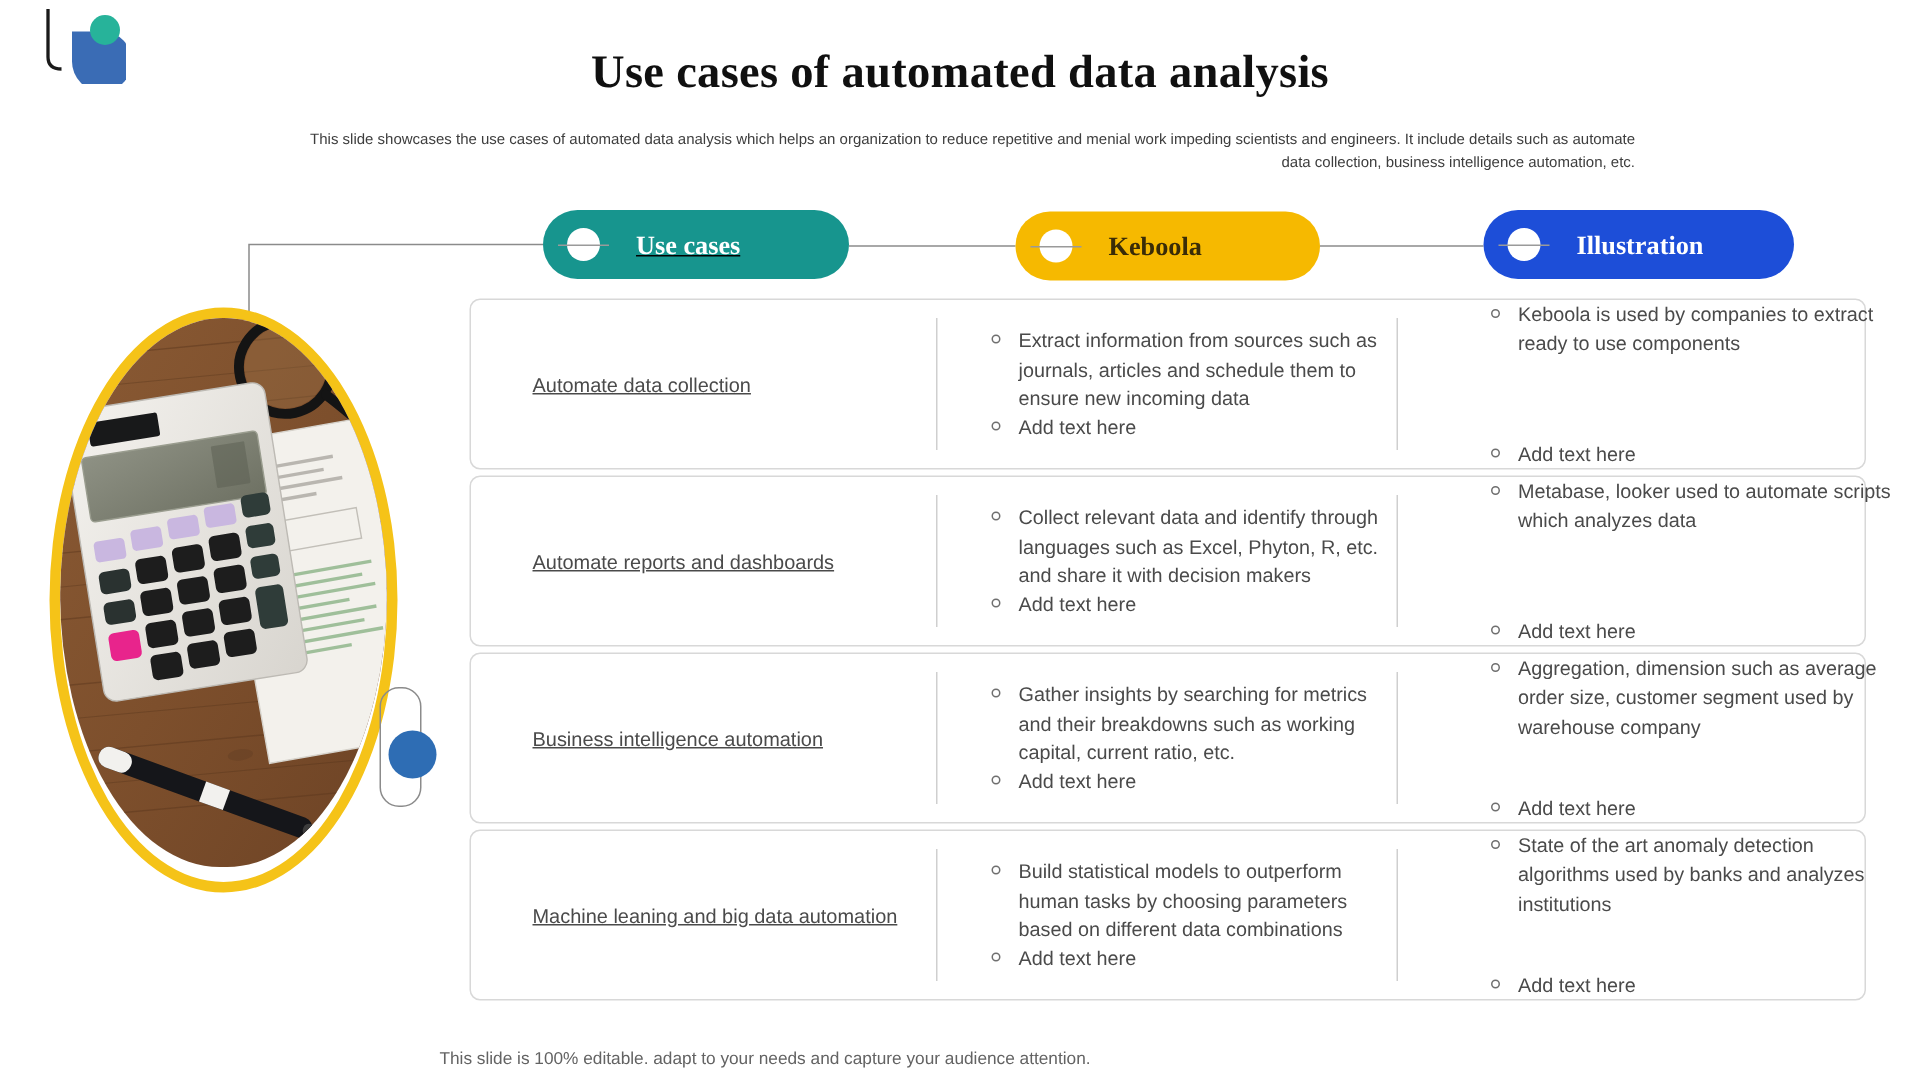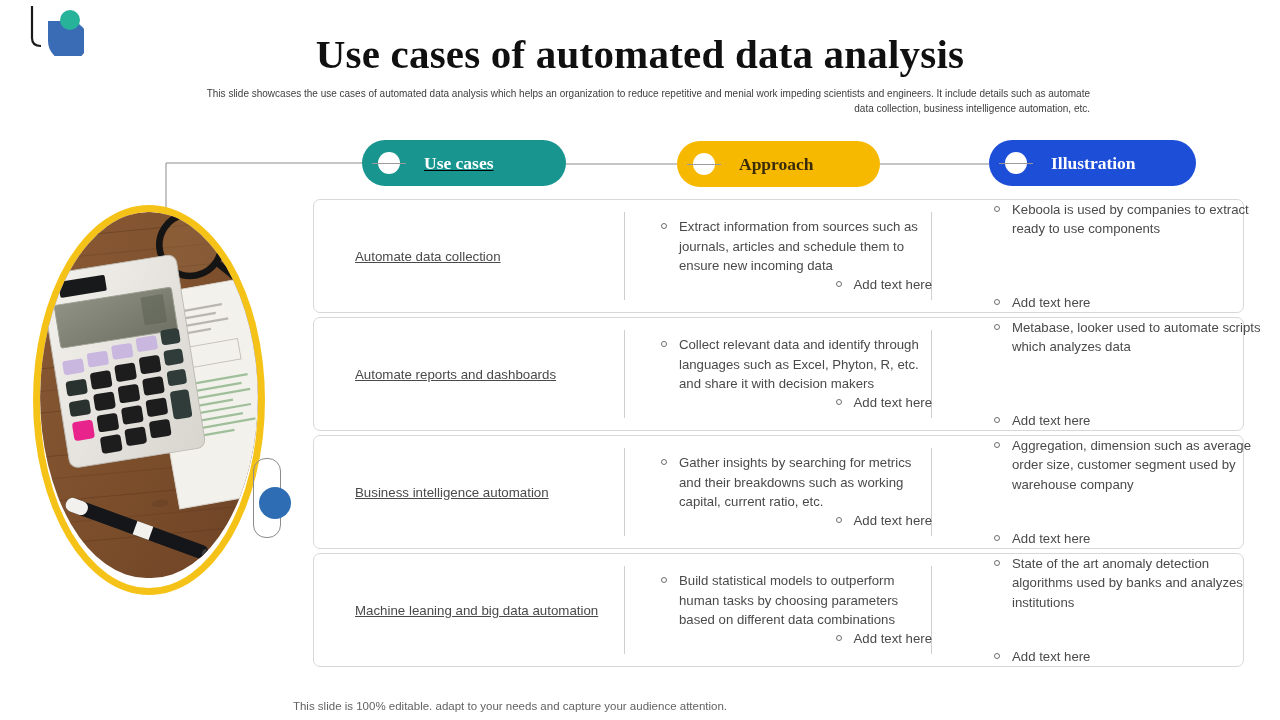--- a/index.html
+++ b/index.html
@@ -12,21 +12,21 @@
   }
 
   
   #logo{position:absolute;left:20px;top:4px;width:64px;height:52px;}
 
   
   #title{
     position:absolute;left:0;top:30px;width:1280px;
     text-align:center;
     font-family:"Liberation Serif", serif;
-    font-weight:bold;font-size:41px;color:#101010;
+    font-weight:bold;font-size:31px;color:#101010;
     letter-spacing:.2px;
   }
   #subtitle{
     position:absolute;left:190px;top:74px;width:900px;
     text-align:right;
     font-size:10px;color:#3d3d3d;line-height:15px;margin-top:12px;
   }
 
   
   #connectors{position:absolute;left:0;top:0;width:1280px;height:720px;pointer-events:none;}
@@ -95,21 +95,21 @@
   .vdiv{
     position:absolute;top:12px;bottom:12px;width:1px;background:#CFCFCF;
   }
   .vdiv.d1{left:310px;}
   .vdiv.d2{left:617px;}
 
   .col-bul{
     position:absolute;top:0;height:100%;
     display:flex;flex-direction:column;justify-content:center;
   }
-  .col-bul.b1{left:338px;width:280px;align-items:flex-end;}
+  .col-bul.b1{left:338px;width:280px;}
   .col-bul.b2{left:671px;width:280px;justify-content:space-between;}
 
   .bul{
     position:relative;padding-left:27px;
     font-size:13.2px;color:#4a4a4a;line-height:19.3px;
     margin:0;
   }
   .bul+.bul{margin-top:0;}
   .bul:before{
     content:"";position:absolute;left:9px;top:6px;
@@ -143,21 +143,21 @@
 
   <line x1="880" y1="164" x2="989" y2="164" stroke="#8b8b8b" stroke-width="1"></line>
 </svg>
 
 <div class="pill" id="pill-usecases">
   <span class="dot"></span>
   <span class="lbl">Use cases</span>
 </div>
 <div class="pill" id="pill-approach">
   <span class="dot"></span>
-  <span class="lbl">Approach</span>
+  <span class="lbl">Keboola</span>
 </div>
 <div class="pill" id="pill-illustration">
   <span class="dot"></span>
   <span class="lbl">Illustration</span>
 </div>
 
 <div id="photo-wrap">
   <svg id="photo" viewBox="0 0 232 390" preserveAspectRatio="xMidYMid slice">
     <defs>
       <linearGradient id="wood" x1="0" y1="0" x2="1" y2="1">

